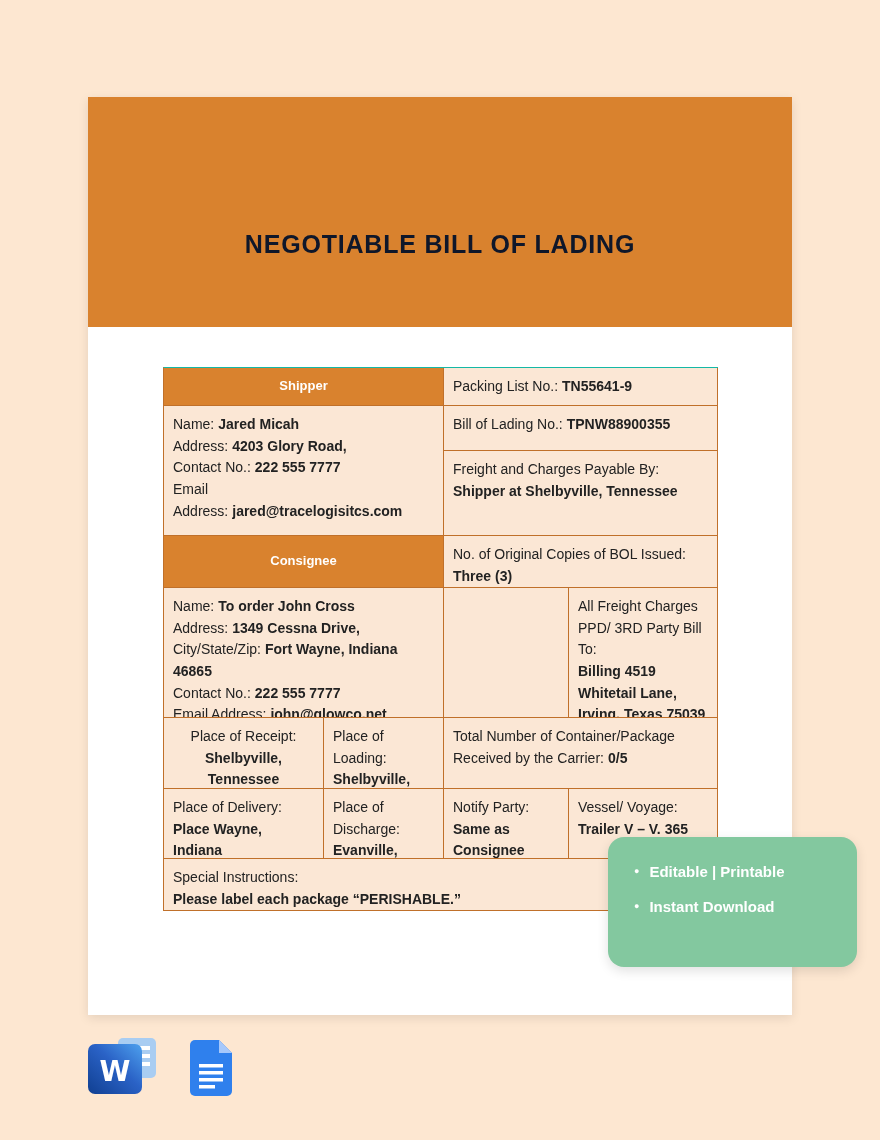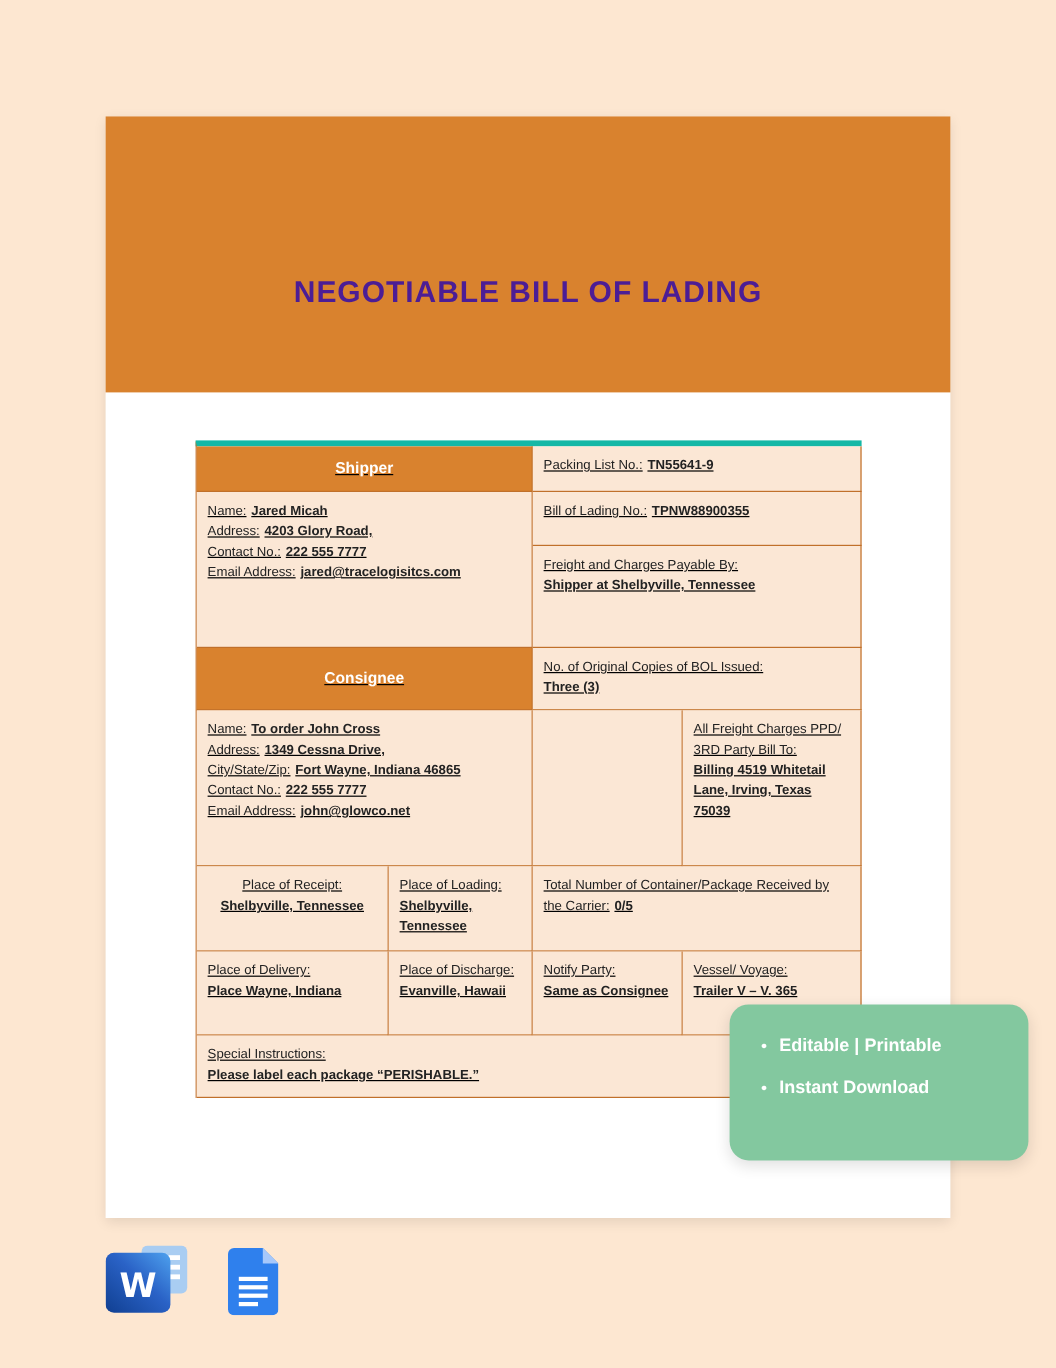--- a/index.html
+++ b/index.html
@@ -12,33 +12,33 @@
   .page{
     position:absolute;left:88px;top:97px;width:704px;height:918px;
     background:#ffffff;box-shadow:0 3px 10px rgba(0,0,0,0.10);
   }
   .page-band{
     height:230px;background:#d9822e;
     display:flex;align-items:flex-end;justify-content:center;
     box-sizing:border-box;padding-bottom:68px;
   }
   .page-title{
-    color:#4c1d95;font-size:25px;font-weight:bold;letter-spacing:0.8px;
+    color:#0f172a;font-size:25px;font-weight:bold;letter-spacing:0.8px;
   }
   .tbl{
     position:absolute;left:75px;top:270px;
     display:grid;
     grid-template-columns:160px 120px 125px 149px;
     grid-template-rows:38px 45px 85px 52px 130px 71px 70px 52px;
-    border-top:5px solid #14b8a6;border-left:1px solid #c0702a;text-decoration:underline;
+    border-top:1px solid #14b8a6;border-left:1px solid #c0702a;
   }
   .cell{
     border-right:1px solid #c0702a;border-bottom:1px solid #c0702a;
     background:#fbe7d5;box-sizing:border-box;
-    padding:8px 9px;font-size:11px;color:#222;line-height:1.55;
+    padding:8px 9px;font-size:14px;color:#222;line-height:1.55;
     overflow:hidden;
   }
   .hdr{
     background:#d9822e;color:#ffffff;font-weight:bold;font-size:13px;
     display:flex;align-items:center;justify-content:center;padding:0;
   }
   .b{font-weight:bold;}
   .lbl{margin-right:4px;}
   .blk{display:block;}
   

